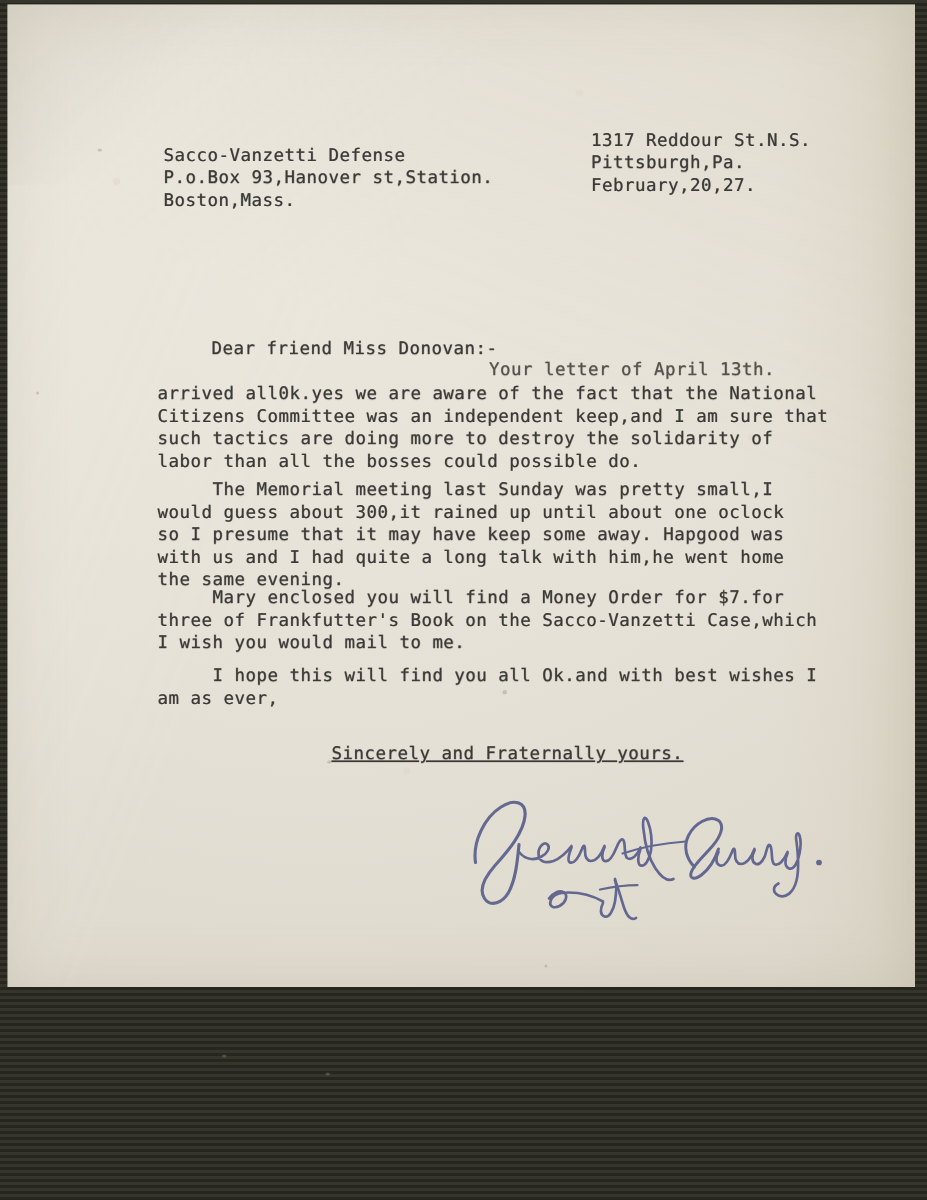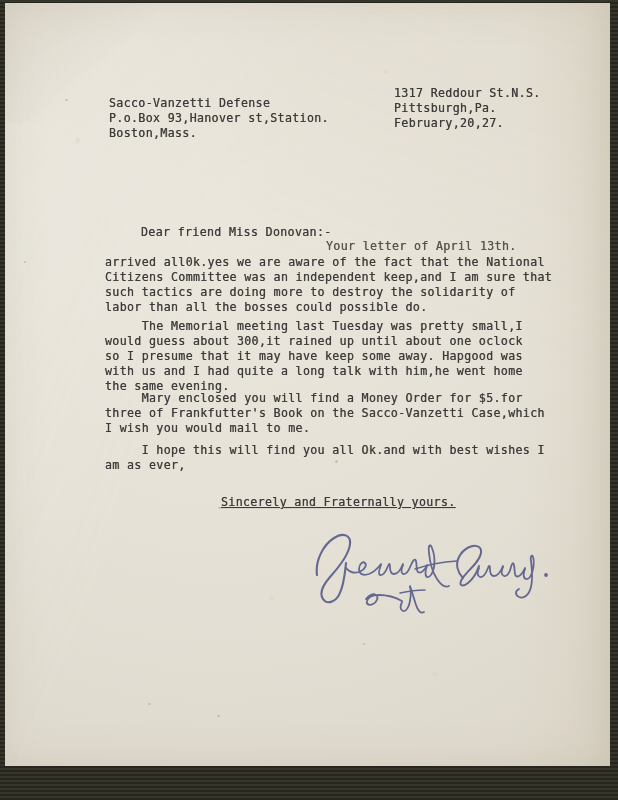--- a/index.html
+++ b/index.html
@@ -24,21 +24,21 @@
       repeating-linear-gradient(0deg, #26261f 0px, #26261f 2px, #35352c 2px, #35352c 4px),
       #2b2b26;
   }
 
   
   #paper {
     position: absolute;
     left: 5px;
     top: 3px;
     width: 605px;
-    height: 763px;
+    height: 655px;
     background:
       radial-gradient(ellipse 120% 90% at 35% 30%, #eae6dc 0%, #e6e1d6 45%, #e0dbcf 75%, #dcd6c9 100%);
     box-shadow: inset 0 0 38px rgba(176,168,148,0.30);
   }
   
   #paper-grain {
     position: absolute;
     inset: 0;
     pointer-events: none;
     opacity: .55;
@@ -151,27 +151,27 @@
 
     <div class="typed" id="salutation">Dear friend Miss Donovan:-</div>
 
     <div class="typed light" id="letter-open">Your letter of April 13th.</div>
 
     <div class="typed" id="para-1">arrived all0k.yes we are aware of the fact that the National
 Citizens Committee was an independent keep,and I am sure that
 such tactics are doing more to destroy the solidarity of
 labor than all the bosses could possible do.</div>
 
-    <div class="typed" id="para-2">     The Memorial meeting last Tuesday was pretty small,I
+    <div class="typed" id="para-2">     The Memorial meeting last Sunday was pretty small,I
 would guess about 300,it rained up until about one oclock
 so I presume that it may have keep some away. Hapgood was
 with us and I had quite a long talk with him,he went home
 the same evening.</div>
 
-    <div class="typed" id="para-3">     Mary enclosed you will find a Money Order for $5.for
+    <div class="typed" id="para-3">     Mary enclosed you will find a Money Order for $7.for
 three of Frankfutter's Book on the Sacco-Vanzetti Case,which
 I wish you would mail to me.</div>
 
     <div class="typed" id="para-4">     I hope this will find you all Ok.and with best wishes I
 am as ever,</div>
 
     <div class="typed" id="closing">Sincerely and Fraternally yours.</div>
 
     <div id="signature-block">
       <svg id="signature-svg" viewBox="0 0 260 100">

